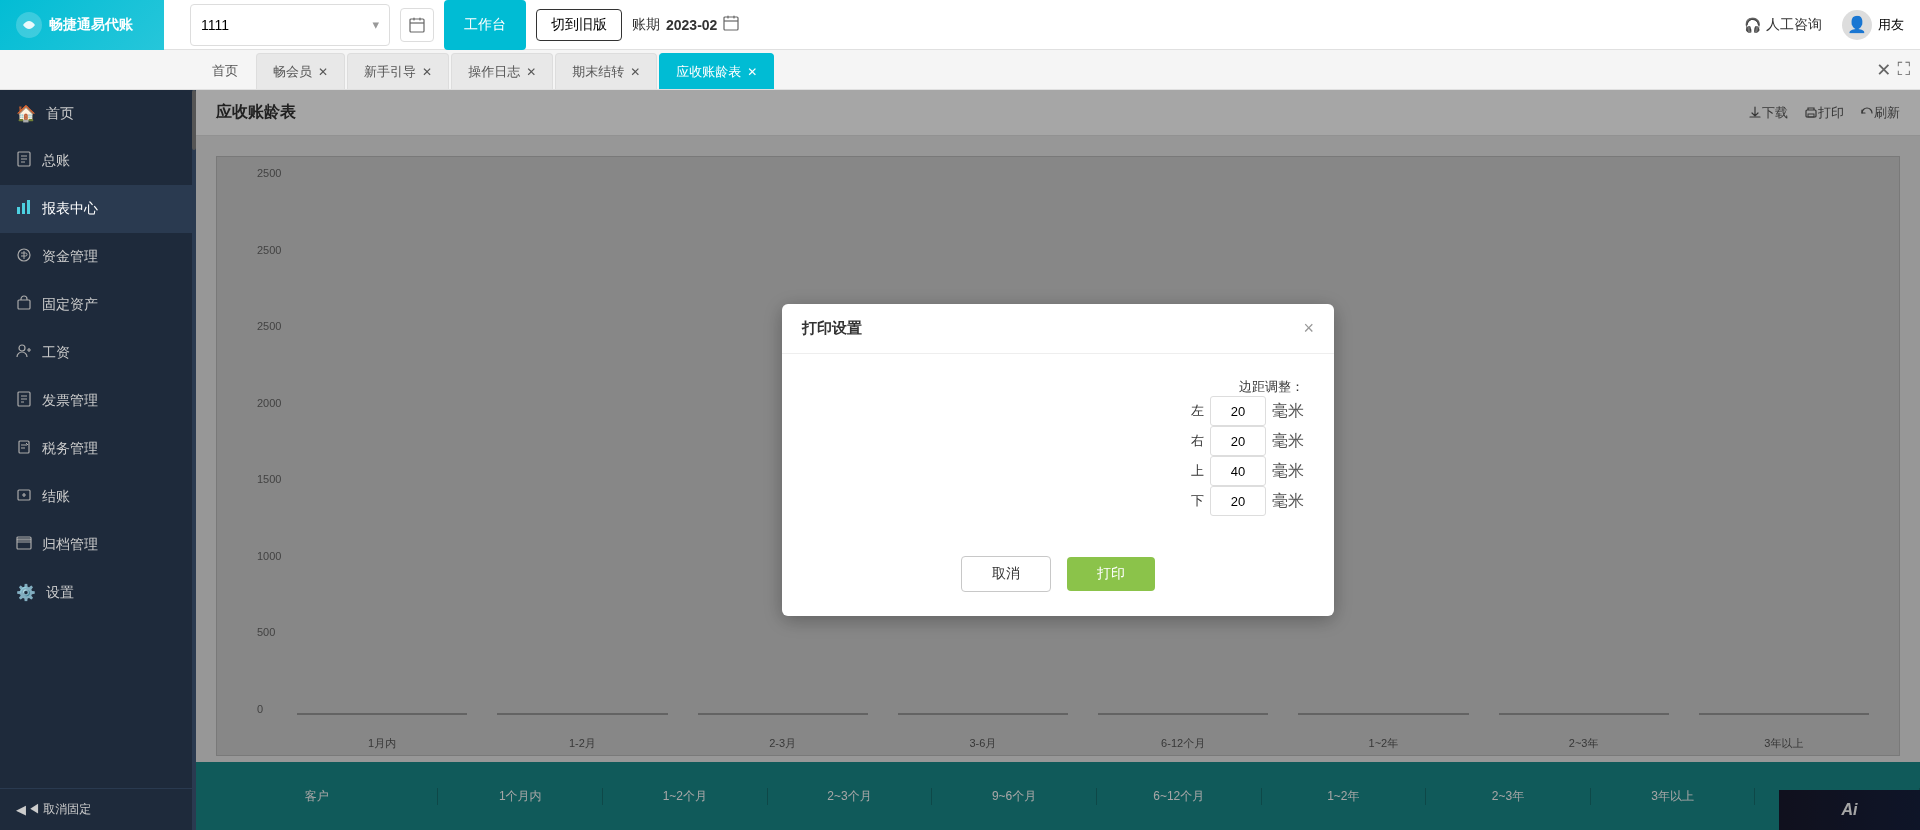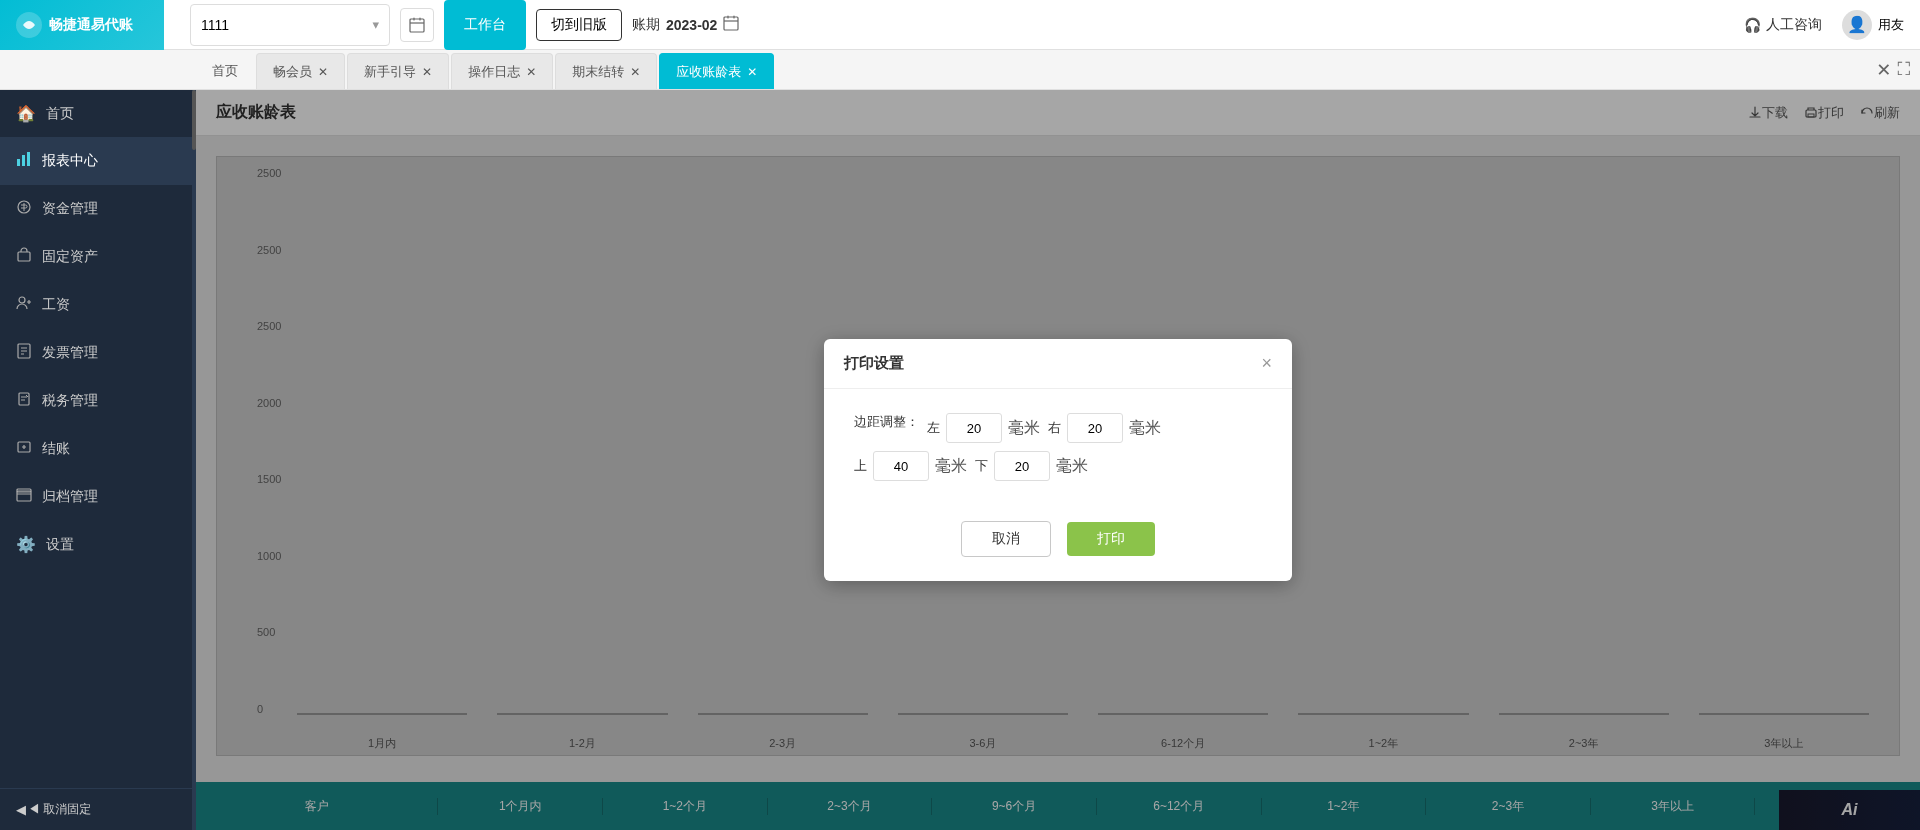--- a/index.html
+++ b/index.html
@@ -257,21 +257,21 @@
       position: absolute;
       left: 60px; right: 10px; bottom: 4px;
       display: flex; gap: 30px; padding: 0 20px;
     }
     .chart-x-label { flex: 1; text-align: center; font-size: 11px; color: #555; }
 
     
     .bottom-table {
       position: absolute;
       bottom: 0; left: 0; right: 0;
-      height: 48px;
+      height: 68px;
       background: #1a8a8a;
       display: flex; align-items: center;
     }
     .bottom-table-cell {
       flex: 1;
       text-align: center;
       color: #fff;
       font-size: 12px;
       border-right: 1px solid #166f6f;
       padding: 0 4px;
@@ -283,34 +283,34 @@
       position: absolute;
       top: 0; left: 0; right: 0; bottom: 0;
       background: rgba(0,0,0,0.35);
       display: flex; align-items: center; justify-content: center;
       z-index: 100;
     }
     .modal {
       background: #fff;
       border-radius: 6px;
       box-shadow: 0 4px 20px rgba(0,0,0,0.3);
-      width: 468px;
+      width: 552px;
       padding: 0;
       overflow: hidden;
     }
     .modal-header {
       display: flex; align-items: center; justify-content: space-between;
       padding: 14px 20px;
       border-bottom: 1px solid #eee;
     }
     .modal-title { font-size: 15px; font-weight: bold; color: #333; }
     .modal-close { font-size: 18px; color: #999; cursor: pointer; }
     .modal-body { padding: 24px 30px; }
     .form-row {
-      display: flex; align-items: flex-start; gap: 8px; flex-wrap: wrap;
+      display: flex; align-items: flex-end; flex-wrap: wrap; flex-direction: column;
     }
     .form-label { font-size: 13px; color: #333; white-space: nowrap; }
     .margin-group { display: flex; align-items: center; gap: 6px; }
     .margin-dir { font-size: 13px; color: #333; }
     .margin-input {
       width: 56px;
       height: 30px;
       border: 1px solid #ddd;
       border-radius: 3px;
       text-align: center;
@@ -450,20 +450,29 @@
 
     <div class="sidebar">
       <div class="sidebar-scroll">
         <div class="sidebar-scroll-thumb"></div>
       </div>
 
       <div class="sidebar-item">
         <span class="sidebar-icon">🏠</span>
         <span>首页</span>
       </div>
+      <div class="sidebar-item">
+        <span class="sidebar-icon">
+          <svg width="16" height="16" viewBox="0 0 16 16" fill="none">
+            <rect x="2" y="1" width="12" height="14" rx="1" stroke="#aaa" stroke-width="1.2"></rect>
+            <path d="M5 5h6M5 8h6M5 11h4" stroke="#aaa" stroke-width="1"></path>
+          </svg>
+        </span>
+        <span>总账</span>
+      </div>
       <div class="sidebar-item active">
         <span class="sidebar-icon">
           <svg width="16" height="16" viewBox="0 0 16 16" fill="none">
             <rect x="1" y="8" width="3" height="7" fill="#4dd0e1"></rect>
             <rect x="6" y="4" width="3" height="11" fill="#4dd0e1"></rect>
             <rect x="11" y="1" width="3" height="14" fill="#4dd0e1"></rect>
           </svg>
         </span>
         <span>报表中心</span>
       </div>

